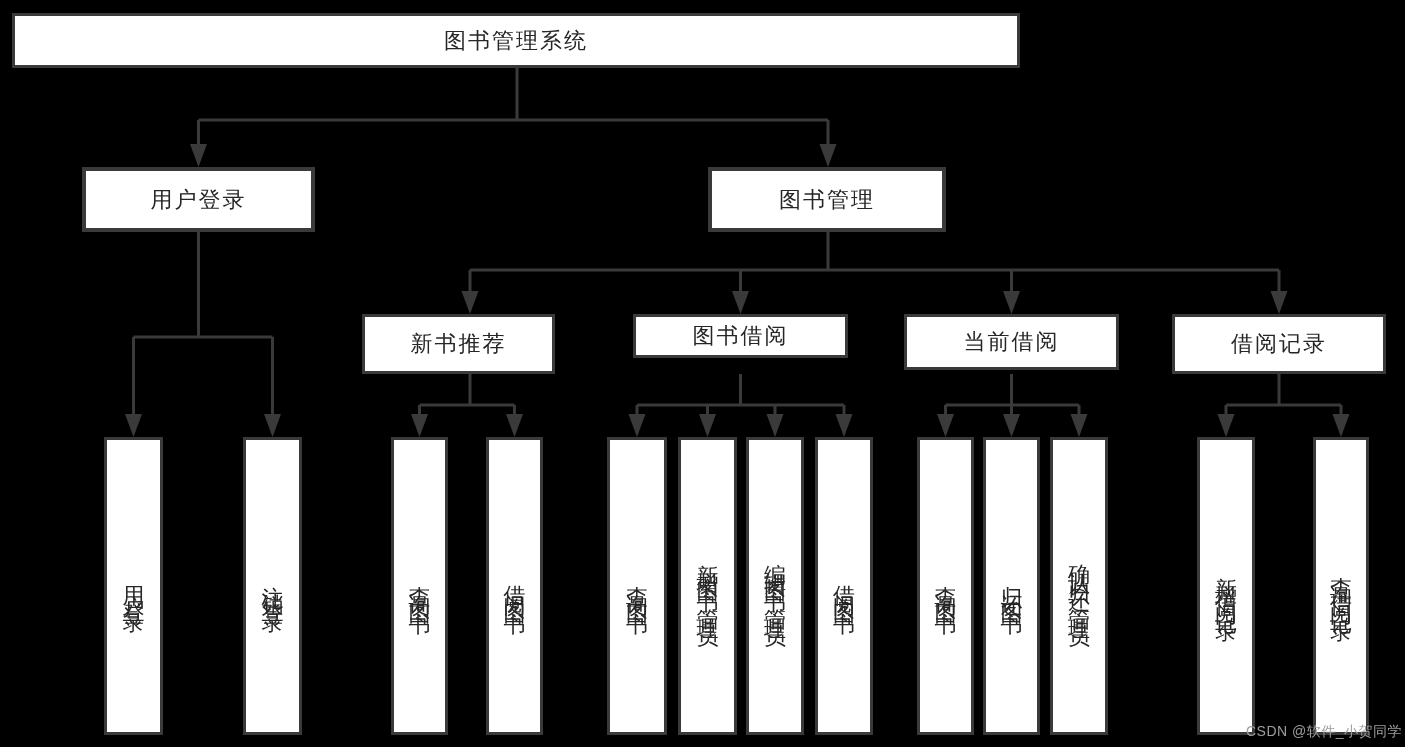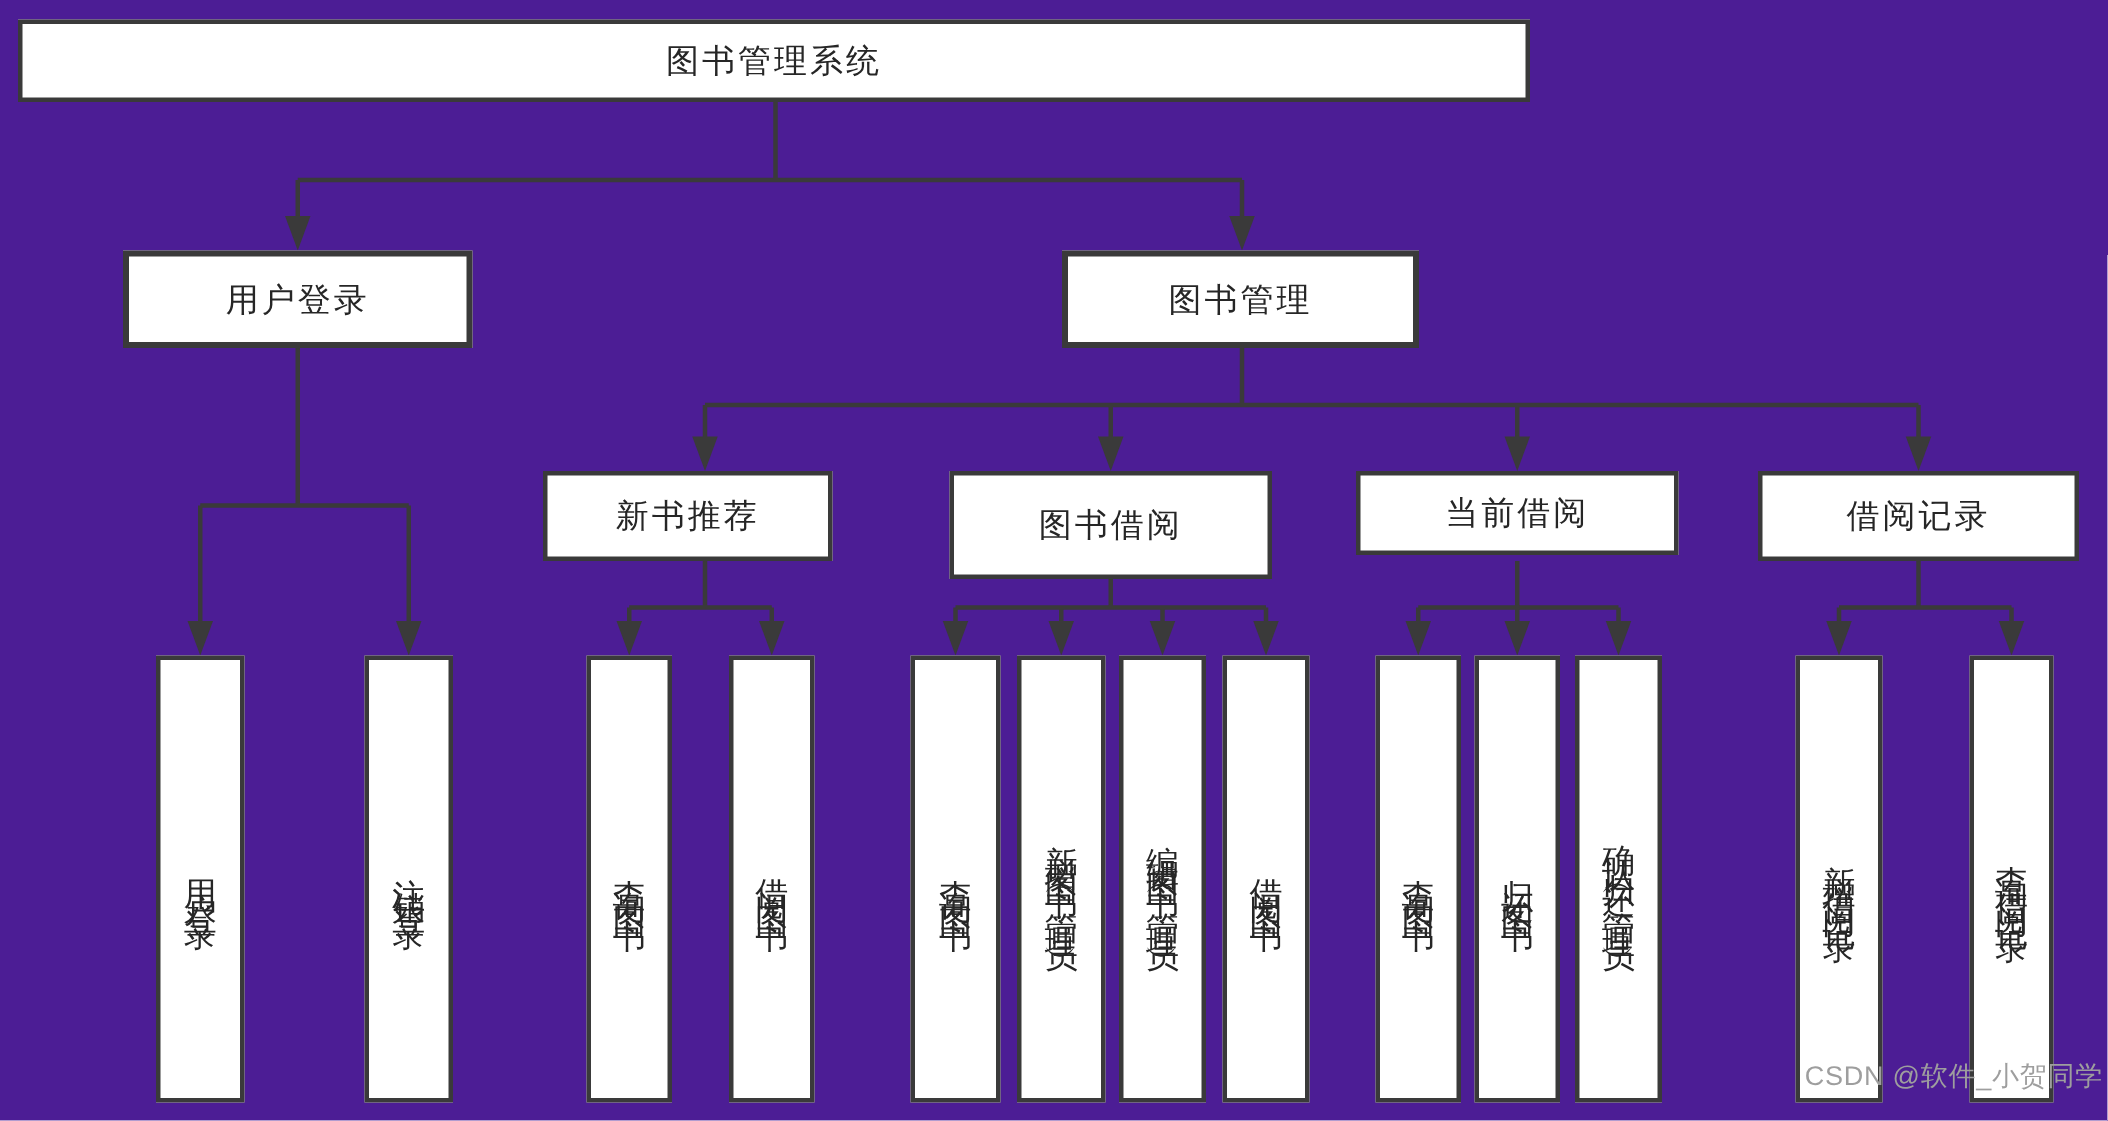--- a/index.html
+++ b/index.html
@@ -1,34 +1,34 @@
 <!DOCTYPE html>
 <html><head>
 <meta charset="utf-8">
 <style>
   html,body{margin:0;padding:0;background:#fff;}
   body{font-family:"Liberation Sans","DejaVu Sans",sans-serif;}
   .canvas{
-    position:relative;width:1405px;height:747px;background:#4c1d95;overflow:hidden;
+    position:relative;width:1405px;height:747px;background:#000000;overflow:hidden;
   }
   .wires{position:absolute;left:0;top:0;width:1405px;height:747px;}
   .node{
     position:absolute;box-sizing:border-box;background:#ffffff;
     border:3px solid #3a3a3a;display:flex;align-items:center;justify-content:center;
     color:#262626;
   }
   .node span{white-space:nowrap;}
   .root-node span,.h-node span{font-size:22px;letter-spacing:2px;}
   .lvl2{border-width:4px;}
   .v-node span{
     writing-mode:vertical-rl;text-orientation:mixed;
     font-size:22px;letter-spacing:9px;line-height:1;
   }
   .watermark{
-    position:absolute;right:3px;bottom:18px;font-size:18px;
+    position:absolute;right:3px;bottom:6px;font-size:14px;
     color:#9e9e9e;letter-spacing:0.5px;
   }
 </style>
 </head>
 <body>
 
 <div class="canvas">
 
   <svg class="wires" viewBox="0 0 1405 747">
     <g stroke="#3a3a3a" stroke-width="3" fill="none">
@@ -77,21 +77,21 @@
   <div class="node h-node lvl2" style="left:82px;top:167px;width:233px;height:65px">
     <span>用户登录</span>
   </div>
   <div class="node h-node lvl2" style="left:708px;top:167px;width:238px;height:65px">
     <span>图书管理</span>
   </div>
 
   <div class="node h-node" style="left:362px;top:314px;width:193px;height:60px">
     <span>新书推荐</span>
   </div>
-  <div class="node h-node" style="left:633px;top:314px;width:215px;height:72px">
+  <div class="node h-node" style="left:633px;top:314px;width:215px;height:44px">
     <span>图书借阅</span>
   </div>
   <div class="node h-node" style="left:904px;top:314px;width:215px;height:56px">
     <span>当前借阅</span>
   </div>
   <div class="node h-node" style="left:1172px;top:314px;width:214px;height:60px">
     <span>借阅记录</span>
   </div>
 
   <div class="node v-node" style="left:104px;top:437px;width:59px;height:298px">

